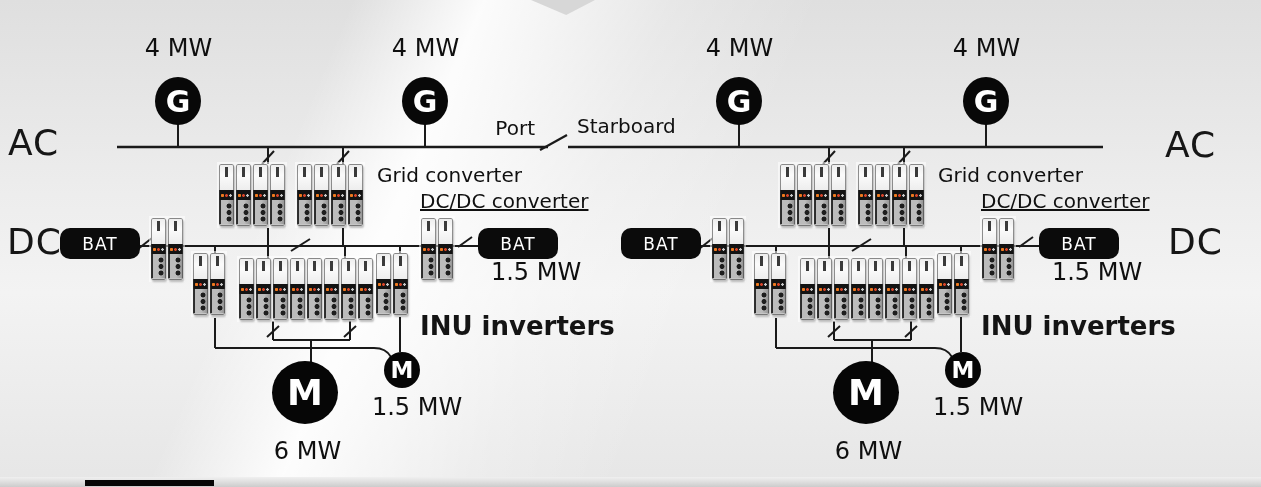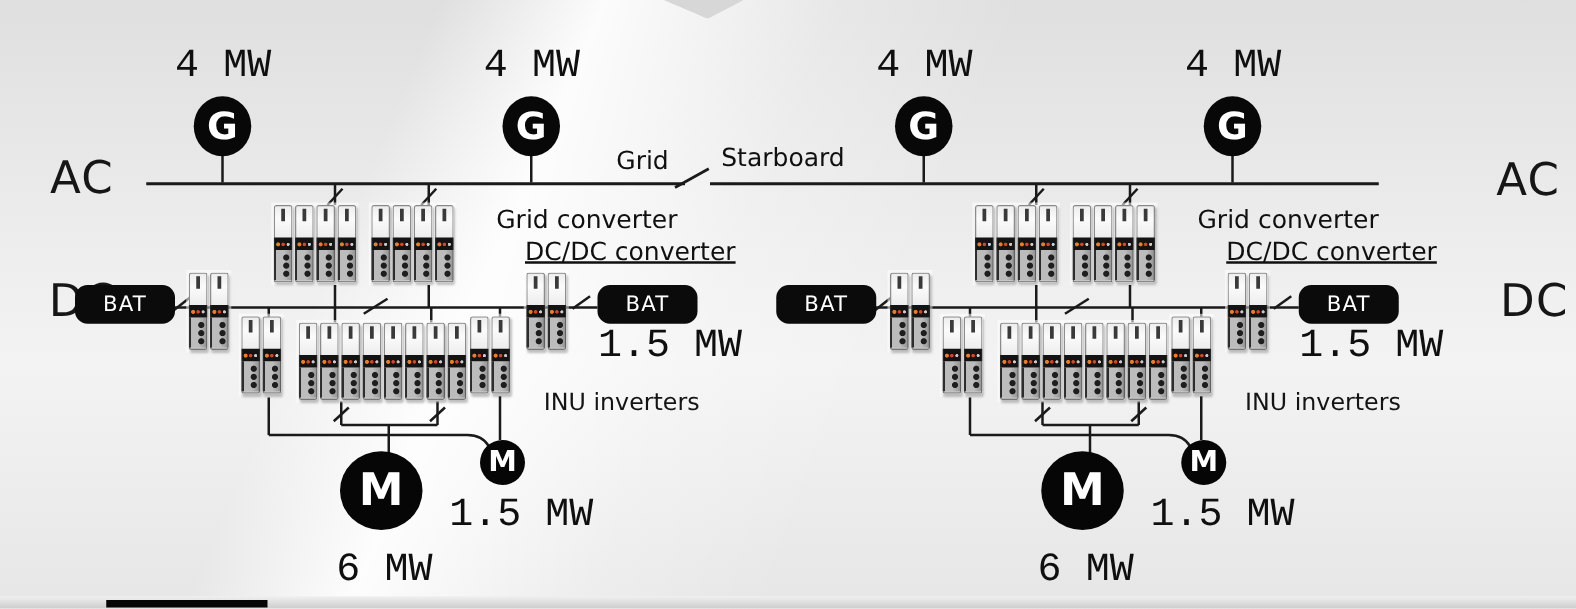--- a/index.html
+++ b/index.html
@@ -8,39 +8,39 @@
     position:relative;width:1261px;height:487px;overflow:hidden;color:#141414;
     background:
       linear-gradient(113deg, rgba(255,255,255,0) 24%, rgba(255,255,255,.9) 33%, rgba(255,255,255,.25) 46%, rgba(255,255,255,0) 56%),
       linear-gradient(180deg,#dfdfdf 0%,#ededed 40%,#f3f3f3 60%,#e6e6e6 100%);
   }
   .half{position:absolute;top:0;width:700px;height:487px;}
   .half.port{left:0;}
   .half.stbd{left:561px;}
   .wires{position:absolute;left:0;top:0;pointer-events:none;}
   .lbl{position:absolute;white-space:nowrap;line-height:1.05;}
-  .big-lbl{font-size:36px;letter-spacing:1px;color:#161616;margin-left:32px;}
-  .mw-lbl{font-size:32px;text-align:center;width:145px;color:#0f0f0f;font-family:Liberation Mono, monospace;}
+  .big-lbl{font-size:36px;letter-spacing:1px;color:#161616;}
+  .mw-lbl{font-size:24px;text-align:center;width:145px;color:#0f0f0f;}
   .sm-lbl{font-size:20px;color:#101010;}
   .port .ac-label{left:8px;top:124px;}
   .stbd .ac-label{left:604px;top:126px;}
   .port .dc-label{left:7px;top:223px;}
   .stbd .dc-label{left:607px;top:223px;}
   .port .bus-label{left:398px;top:118px;width:137px;text-align:right;}
   .stbd .bus-label{left:16px;top:116px;}
   .gen{position:absolute;width:46px;height:48px;border-radius:50%;background:#080808;
        display:flex;align-items:center;justify-content:center;color:#fff;
        font-size:30px;font-weight:bold;}
   .gen1{left:155px;top:77px;}
   .gen2{left:402px;top:77px;}
   .gen1-power{left:106px;top:36px;}
   .gen2-power{left:353px;top:36px;}
-  .grid-label{left:397px;top:165px;}
+  .grid-label{left:377px;top:165px;}
   .dcdc-label{left:420px;top:191px;text-decoration:underline;}
-  .inu-label{left:435px;top:313px;font-size:19px;}
+  .inu-label{left:420px;top:313px;font-size:26px;font-weight:bold;}
   .bat{position:absolute;width:80px;height:31px;border-radius:10px;background:#0b0b0b;
        color:#fff;font-size:17px;display:flex;align-items:center;justify-content:center;letter-spacing:1px;text-align:center;}
   .bat-left{left:60px;top:228px;}
   .bat-right{left:478px;top:228px;}
   .bat-power{left:470px;top:260px;width:132px;}
   .motor{position:absolute;border-radius:50%;background:#060606;color:#fff;font-weight:bold;
          display:flex;align-items:center;justify-content:center;}
   .motor-large{left:272px;top:361px;width:66px;height:63px;font-size:36px;}
   .motor-small{left:384px;top:352px;width:36px;height:36px;font-size:23px;}
   .m6-label{left:235px;top:439px;}
@@ -110,21 +110,21 @@
         <path d="M350 321 V340"></path>
           <path d="M344 337 L356 326"></path>
         <path d="M273 340 H350"></path>
         <path d="M311 340 V363"></path>
         <path d="M400 317 V352"></path>
       </g>
     </svg>
 
     <div class="lbl big-lbl ac-label">AC</div>
     <div class="lbl big-lbl dc-label">DC</div>
-    <div class="lbl sm-lbl bus-label">Grid</div>
+    <div class="lbl sm-lbl bus-label">Port</div>
 
     <div class="lbl mw-lbl gen1-power">4 MW</div>
     <div class="lbl mw-lbl gen2-power">4 MW</div>
     <div class="gen gen1">
         <span>G</span>
       </div>
     <div class="gen gen2">
         <span>G</span>
       </div>
 

